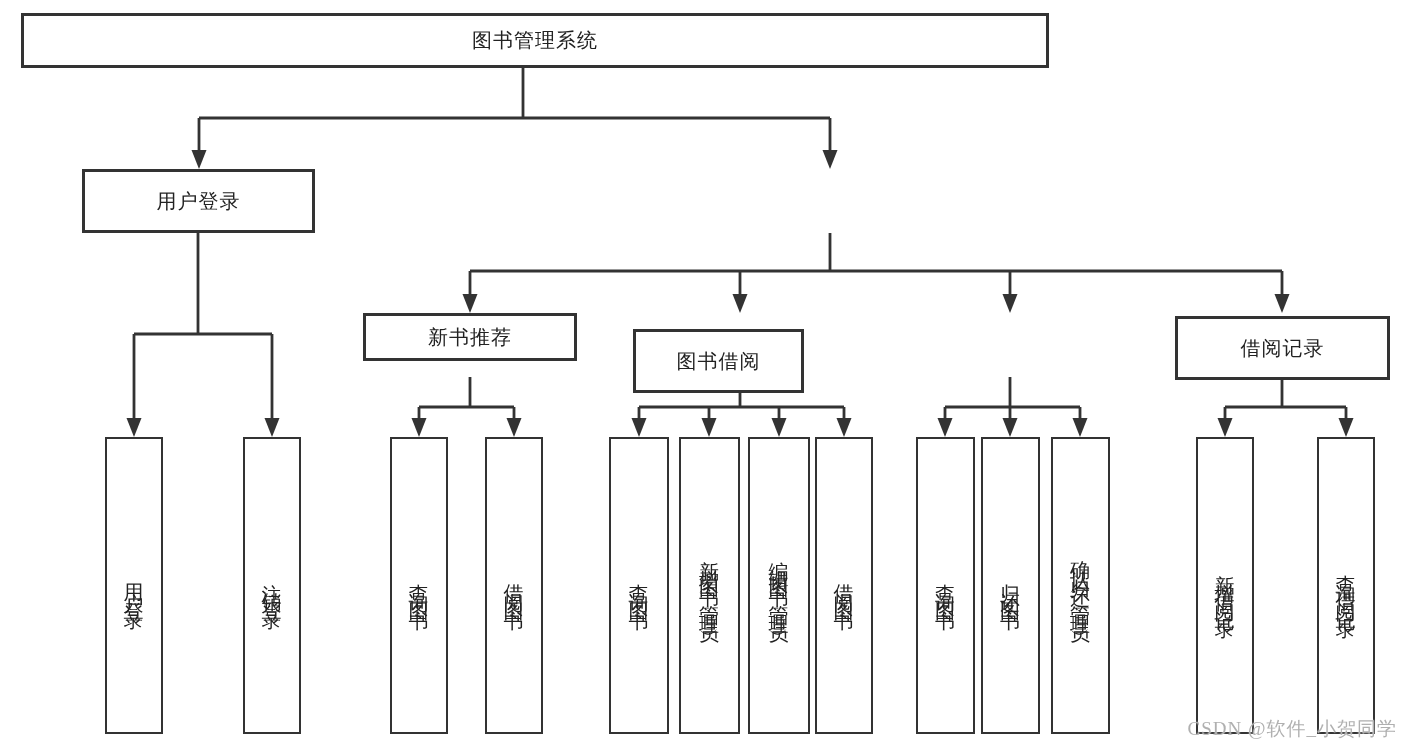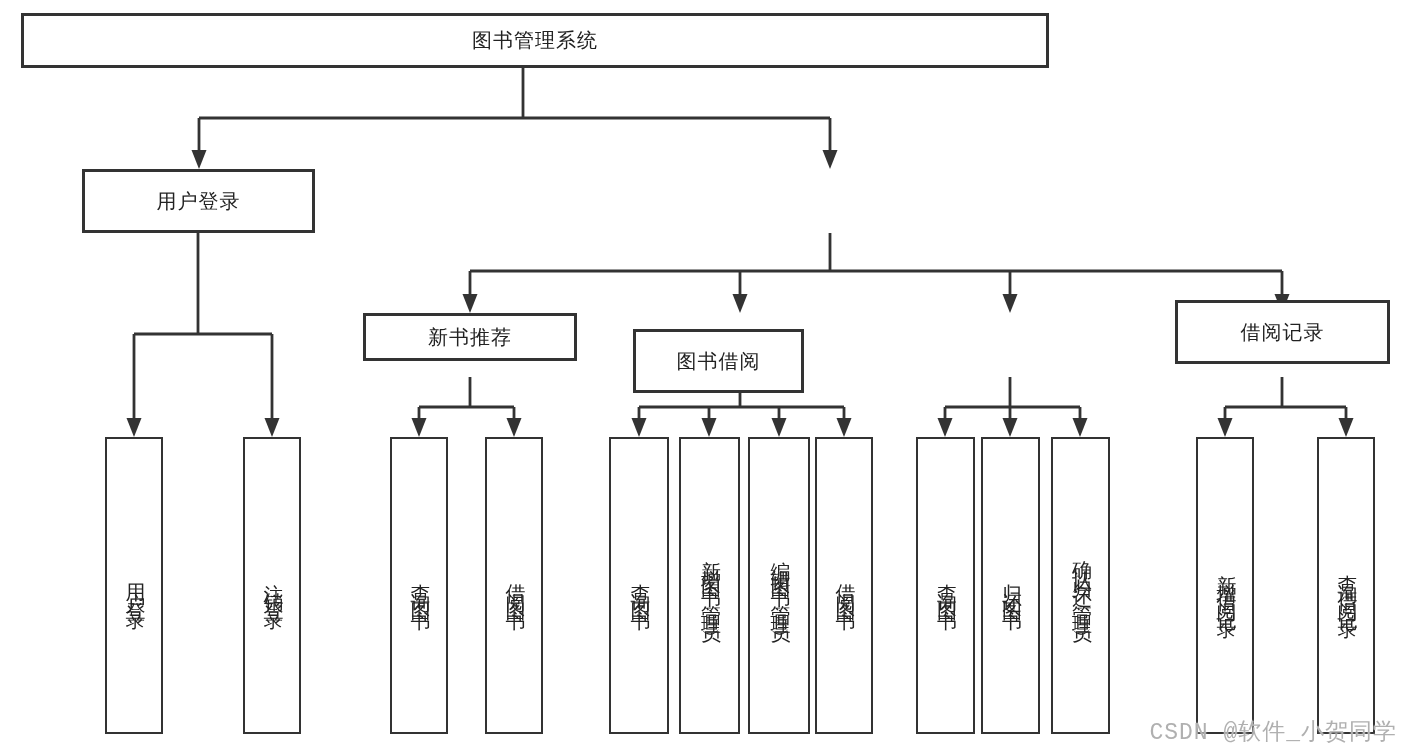--- a/index.html
+++ b/index.html
@@ -1,21 +1,21 @@
 <!DOCTYPE html>
 <html><head>
 <meta charset="utf-8">
 <style>
   html, body { margin: 0; padding: 0; background: #ffffff; }
   #canvas {
     position: relative;
     width: 1405px;
     height: 747px;
     background: #ffffff;
-    font-family: Liberation Mono, monospace;
+    font-family: Liberation Serif, serif;
     color: #222222;
     overflow: hidden;
   }
   #connectors {
     position: absolute;
     left: 0; top: 0;
     width: 1405px; height: 747px;
   }
   .box {
     position: absolute;
@@ -38,40 +38,40 @@
     letter-spacing: 9px;
     line-height: 1;
   }
   
   .n-root      { left: 21px;   top: 13px;  width: 1028px; height: 55px; }
   .n-login     { left: 82px;   top: 169px; width: 233px;  height: 64px; }
   .n-mgmt      { left: 712px;  top: 169px; width: 235px;  height: 64px; }
   .n-newbook   { left: 363px;  top: 313px; width: 214px;  height: 48px; }
   .n-borrow    { left: 633px;  top: 329px; width: 171px;  height: 64px; }
   .n-current   { left: 902px;  top: 313px; width: 216px;  height: 64px; }
-  .n-records   { left: 1175px; top: 300px; width: 215px;  height: 64px; text-align: right; }
+  .n-records   { left: 1175px; top: 316px; width: 215px;  height: 64px; text-align: right; }
   .lf { top: 437px; height: 297px; }
   .lf1  { left: 105px;  width: 58px; }
   .lf2  { left: 243px;  width: 58px; }
   .lf3  { left: 390px;  width: 58px; }
   .lf4  { left: 485px;  width: 58px; }
   .lf5  { left: 609px;  width: 60px; }
   .lf6  { left: 679px;  width: 61px; }
   .lf7  { left: 748px;  width: 62px; }
   .lf8  { left: 815px;  width: 58px; }
   .lf9  { left: 916px;  width: 59px; }
   .lf10 { left: 981px;  width: 59px; }
   .lf11 { left: 1051px; width: 59px; }
   .lf12 { left: 1196px; width: 58px; }
   .lf13 { left: 1317px; width: 58px; }
   #watermark {
     position: absolute;
     right: 8px;
     top: 716px;
-    font-size: 23px;
+    font-size: 19px;
     color: #b0b0b0;
     letter-spacing: 1px;
     text-shadow: 0 0 2px #ffffff;
   }
 </style>
 </head>
 <body>
 
 <div id="canvas">
 

